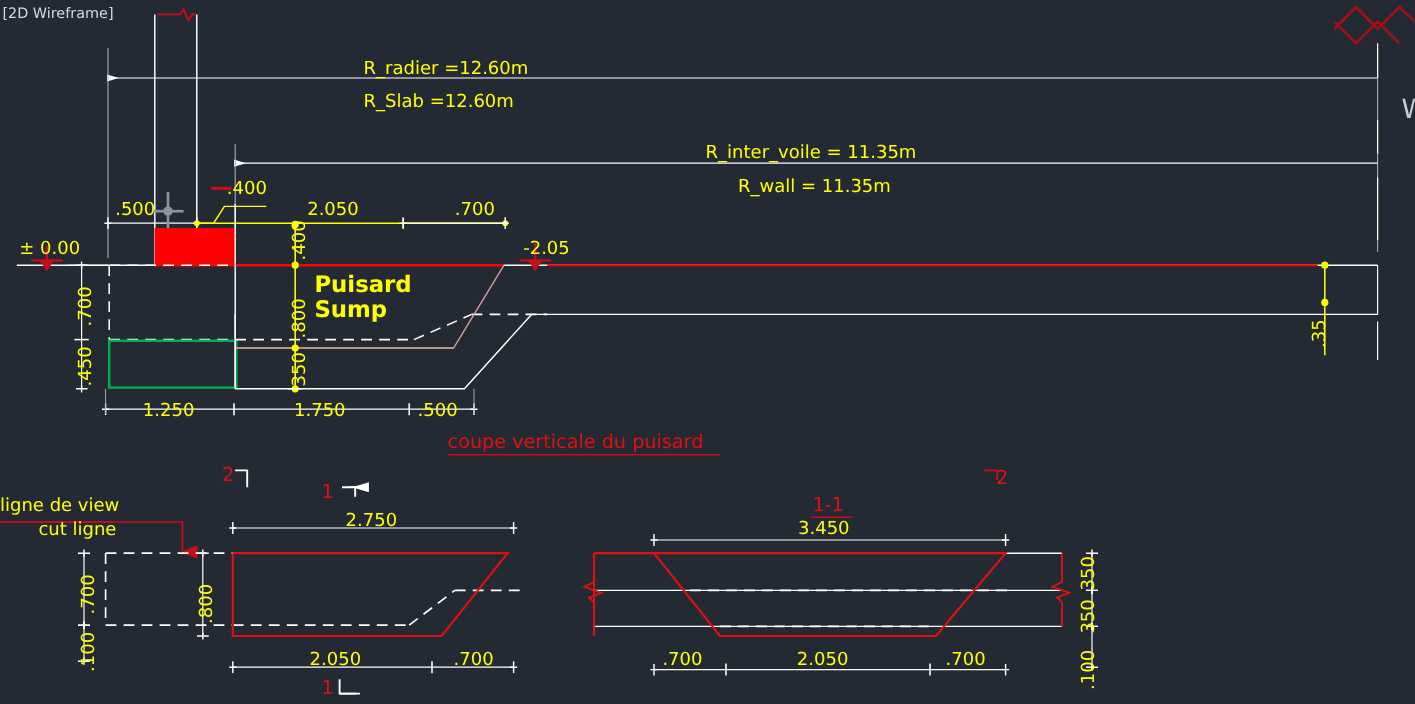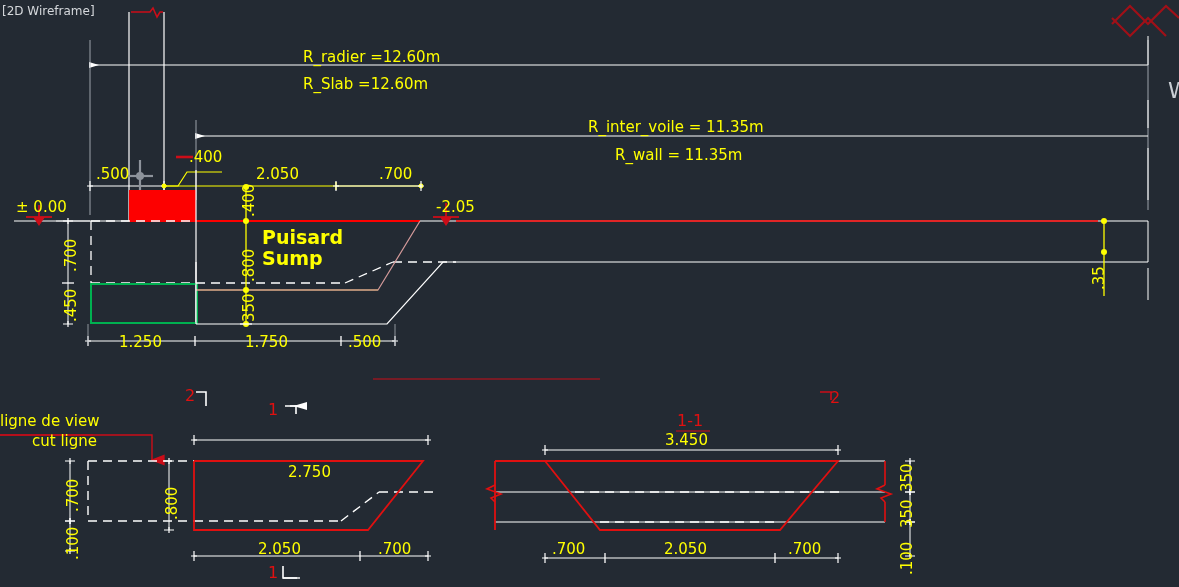--- a/index.html
+++ b/index.html
@@ -246,29 +246,30 @@
 
 <div class="lbl vert" style="left:62px;top:272px;">.700</div>
 <div class="lbl vert" style="left:62px;top:322px;">.450</div>
 
 <div class="lbl" style="left:119px;top:333px;">1.250</div>
 <div class="lbl" style="left:245px;top:333px;">1.750</div>
 <div class="lbl" style="left:348px;top:333px;">.500</div>
 
 <div class="lbl vert" style="left:1090px;top:290px;">.35</div>
 
+<div class="lbl-red" style="left:373px;top:358px;">coupe verticale du puisard</div>
 
 <div class="lbl" style="left:0px;top:412px;">ligne de view</div>
 <div class="lbl" style="left:32px;top:432px;">cut ligne</div>
 
 <div class="lbl-red" style="left:185px;top:386px;">2</div>
 <div class="lbl-red" style="left:268px;top:400px;">1</div>
 <div class="lbl-red" style="left:268px;top:563px;">1</div>
 
-<div class="lbl" style="left:288px;top:424px;margin-top:39px;">2.750</div>
+<div class="lbl" style="left:288px;top:424px;">2.750</div>
 <div class="lbl vert" style="left:64px;top:512px;">.700</div>
 <div class="lbl vert" style="left:64px;top:560px;">.100</div>
 <div class="lbl vert" style="left:163px;top:520px;">.800</div>
 <div class="lbl" style="left:258px;top:540px;">2.050</div>
 <div class="lbl" style="left:378px;top:540px;">.700</div>
 
 <div class="lbl-red" style="left:830px;top:388px;">2</div>
 <div class="lbl-red" style="left:677px;top:411px;">1-1</div>
 <div class="lbl" style="left:665px;top:431px;">3.450</div>
 

